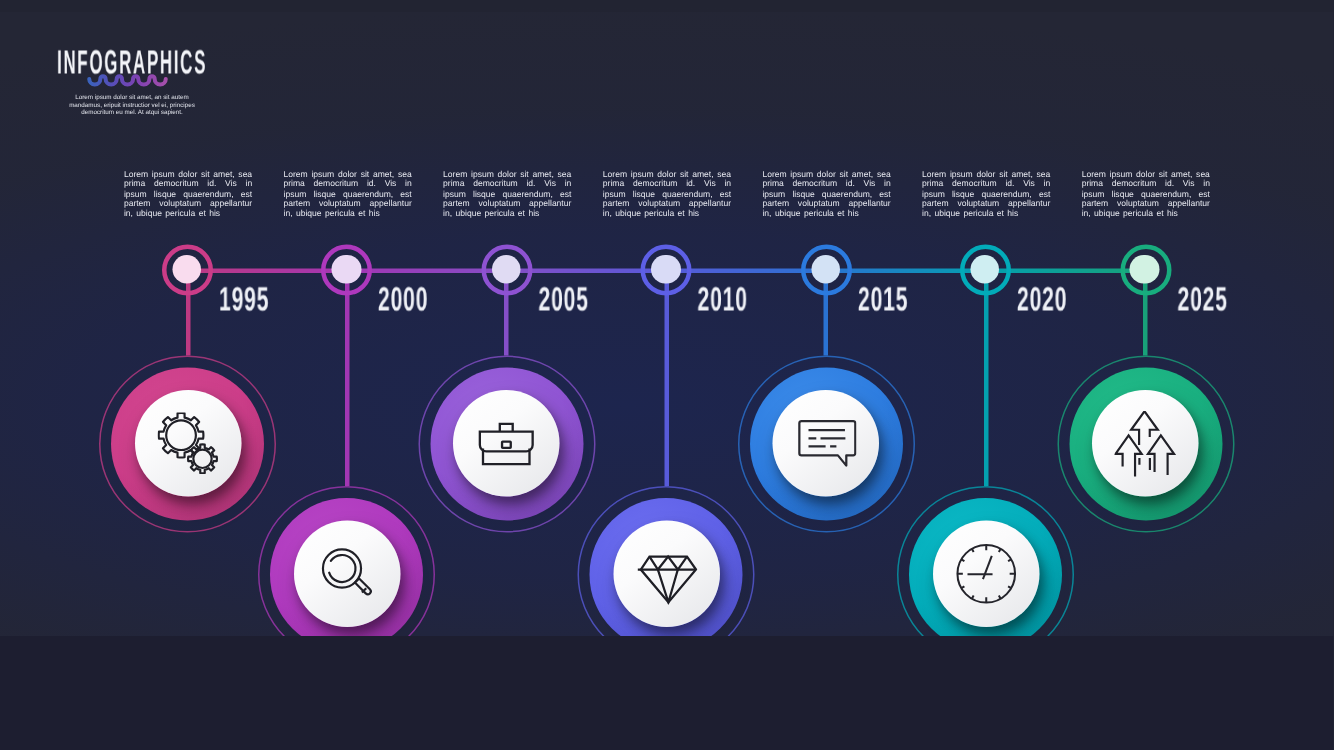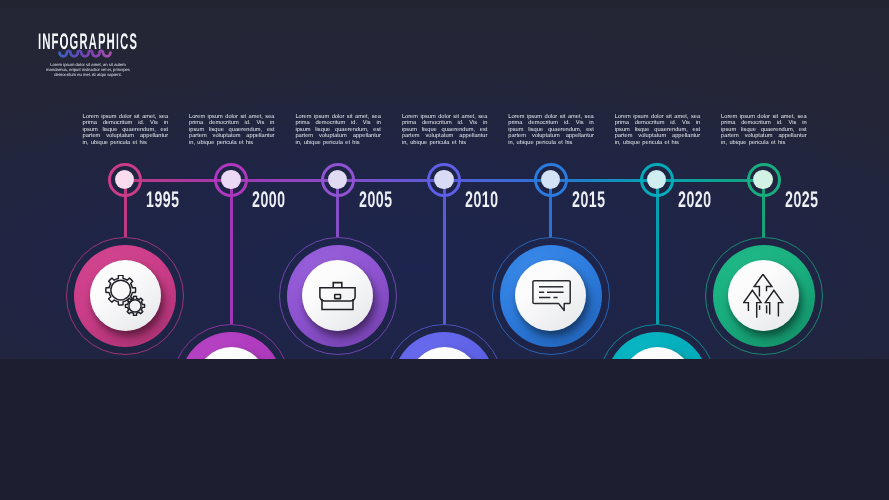--- a/index.html
+++ b/index.html
@@ -1,20 +1,20 @@
 <!DOCTYPE html>
 <html><head>
 <meta charset="utf-8">
 <style>
   html,body{margin:0;padding:0;}
   body{width:889px;height:500px;overflow:hidden;background:#1d1e30;
        font-family:"Liberation Sans","DejaVu Sans",sans-serif;
        -webkit-font-smoothing:antialiased;text-rendering:geometricPrecision;}
   *{-webkit-font-smoothing:antialiased;}
-  #stage{position:relative;width:889px;height:359px;overflow:hidden;background:#242635;}
+  #stage{position:relative;width:889px;height:424px;overflow:hidden;background:#242635;}
   .bgglow{position:absolute;left:0;top:0;width:889px;height:500px;
     background:radial-gradient(105% 58% at 47% 54%, rgba(29,37,78,1) 0%, rgba(30,36,72,.82) 40%, rgba(33,37,60,.38) 68%, rgba(36,38,53,0) 92%);}
   .bgtop{position:absolute;left:0;top:0;width:889px;height:8px;background:#222432;}
 
   #title{position:absolute;left:38px;top:31px;color:#f3f4f8;font-size:22.4px;
     font-weight:bold;letter-spacing:2.2px;line-height:22.4px;white-space:nowrap;
     transform:scaleX(.505);transform-origin:0 0;will-change:transform;}
   #wave{position:absolute;left:58px;top:49.2px;opacity:.82;filter:blur(.35px);}
   #subtitle{position:absolute;left:42px;top:63.4px;width:92px;color:#e2e4ec;
     font-size:4.2px;line-height:4.85px;text-align:center;}

